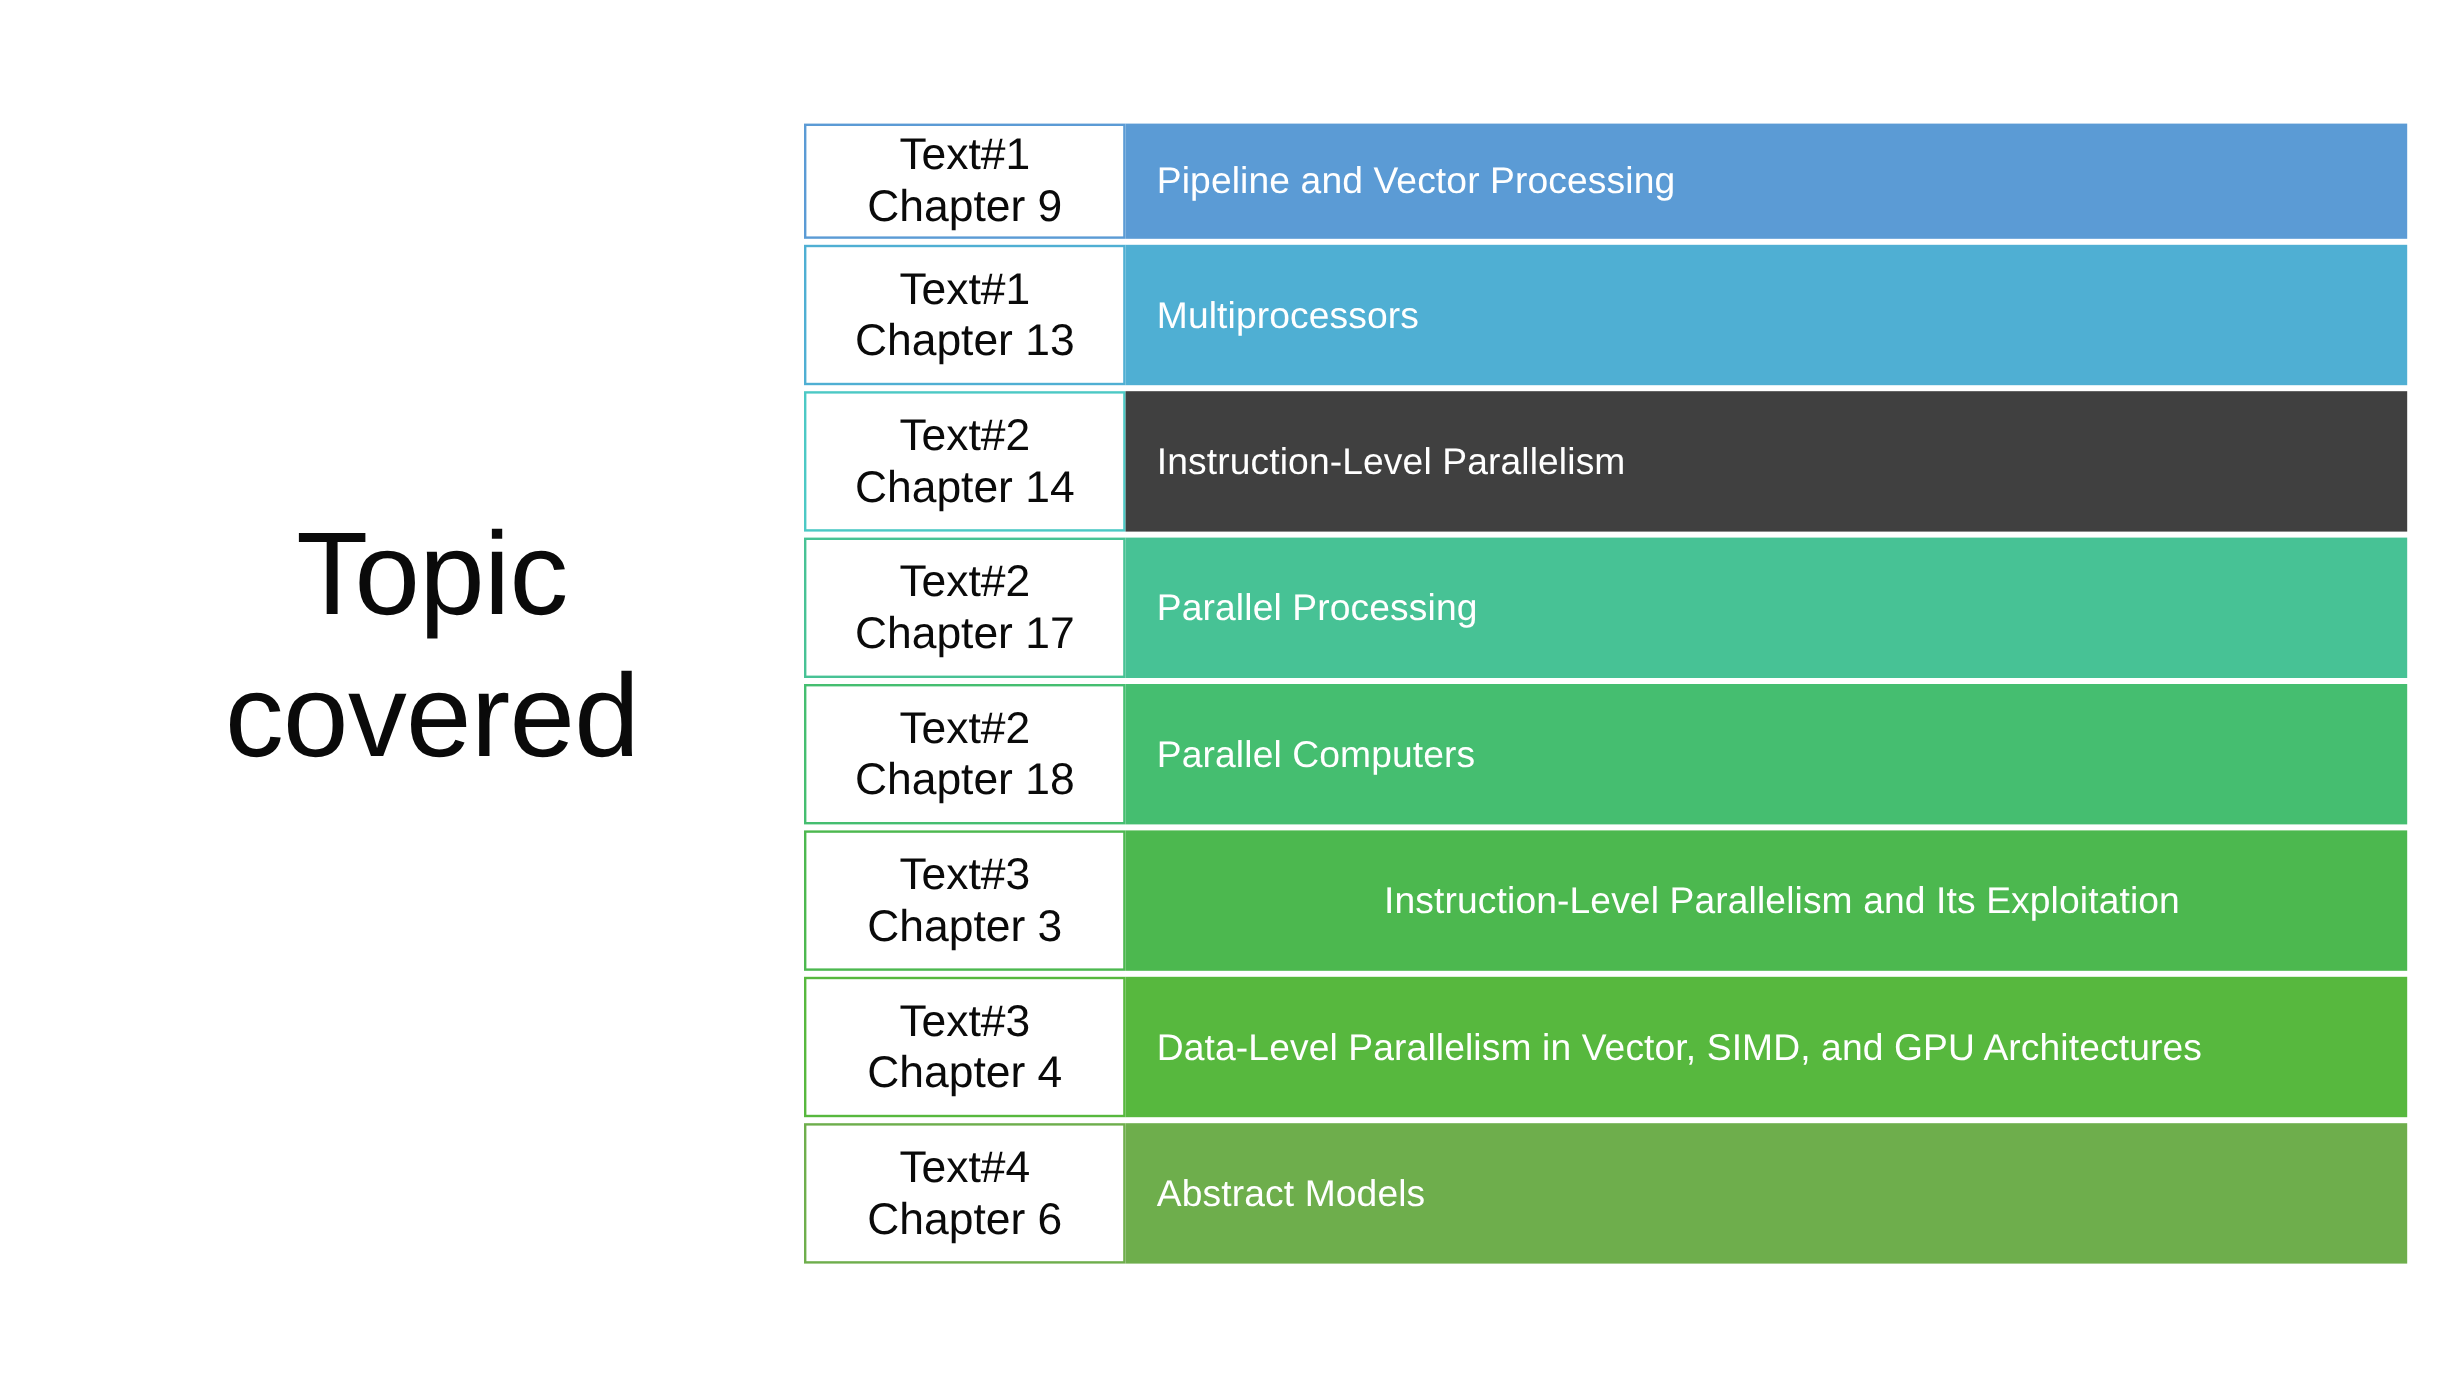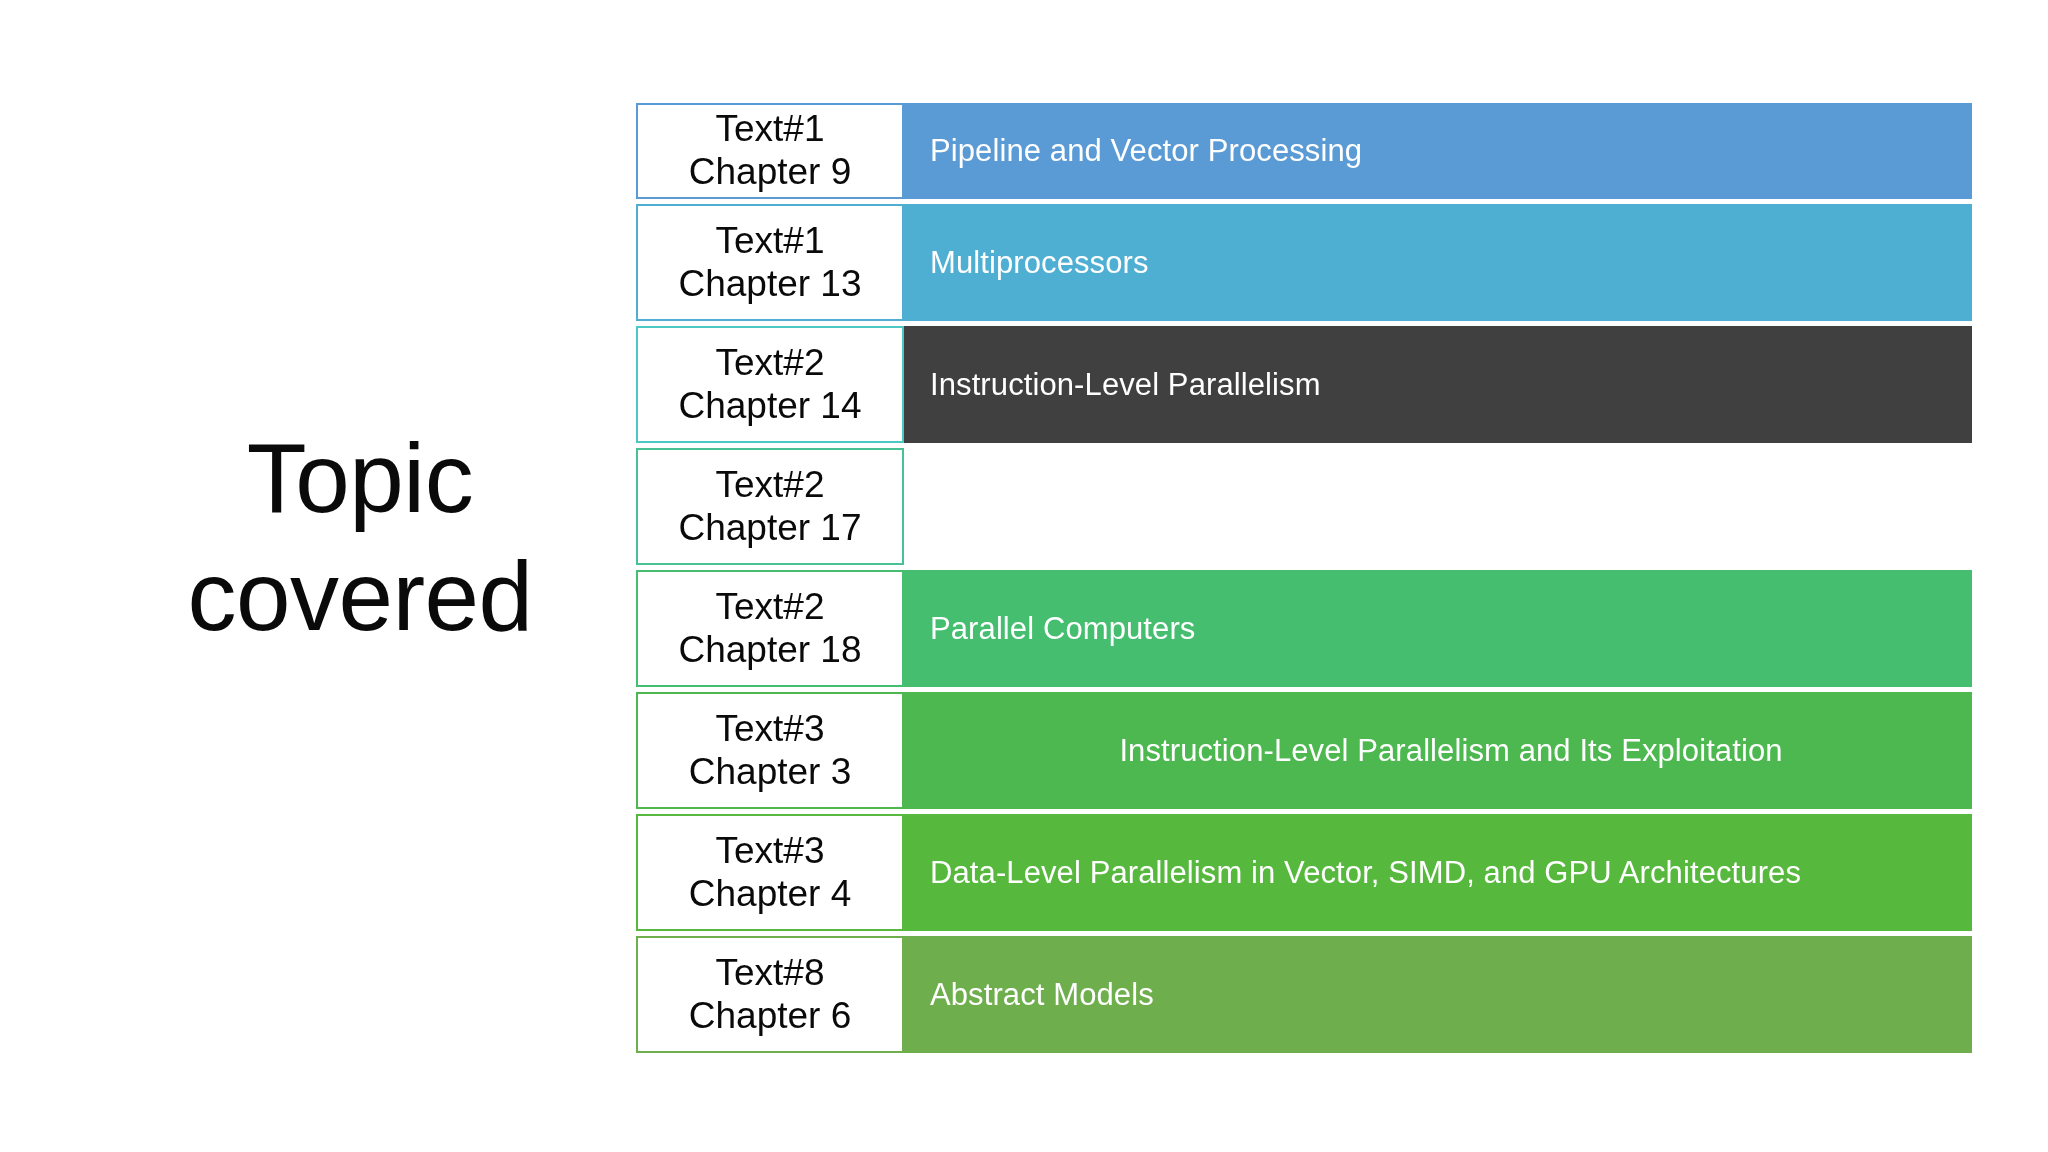--- a/index.html
+++ b/index.html
@@ -38,21 +38,21 @@
     font-size: 98px;
     line-height: 1.20;
     color: #0a0a0a;
     letter-spacing: -0.5px;
     white-space: nowrap;
   }
 
   
   #chart {
     position: absolute;
-    left: 636px;
+    left: 670px;
     top: 103px;
     width: 1336px;
     height: 950px;
     display: flex;
     flex-direction: column;
   }
 
   .chart-row {
     position: relative;
     display: flex;
@@ -140,20 +140,23 @@
         </div>
         <div class="row-bar" style="background: #404040;">
           <span class="bar-text">Instruction-Level Parallelism</span>
         </div>
       </div>
       <div class="chart-row" style="height: 117px;">
         <div class="row-label" style="border-color: rgb(71, 194, 149);">
           <span class="lbl-text">Text#2</span>
           <span class="lbl-chapter">Chapter 17</span>
         </div>
+        <div class="row-bar" style="background: rgb(71, 194, 149);">
+          <span class="bar-text">Parallel Processing</span>
+        </div>
       </div>
       <div class="chart-row" style="height: 117px;">
         <div class="row-label" style="border-color: rgb(69, 190, 112);">
           <span class="lbl-text">Text#2</span>
           <span class="lbl-chapter">Chapter 18</span>
         </div>
         <div class="row-bar" style="background: rgb(69, 190, 112);">
           <span class="bar-text">Parallel Computers</span>
         </div>
       </div>
@@ -170,21 +173,21 @@
         <div class="row-label" style="border-color: rgb(87, 184, 62);">
           <span class="lbl-text">Text#3</span>
           <span class="lbl-chapter">Chapter 4</span>
         </div>
         <div class="row-bar" style="background: rgb(87, 184, 62);">
           <span class="bar-text">Data-Level Parallelism in Vector, SIMD, and GPU Architectures</span>
         </div>
       </div>
       <div class="chart-row" style="height: 117px;">
         <div class="row-label" style="border-color: rgb(110, 174, 76);">
-          <span class="lbl-text">Text#8</span>
+          <span class="lbl-text">Text#4</span>
           <span class="lbl-chapter">Chapter 6</span>
         </div>
         <div class="row-bar" style="background: rgb(110, 174, 76);">
           <span class="bar-text">Abstract Models</span>
         </div>
       </div>
     </div>
 
 </div>
 

